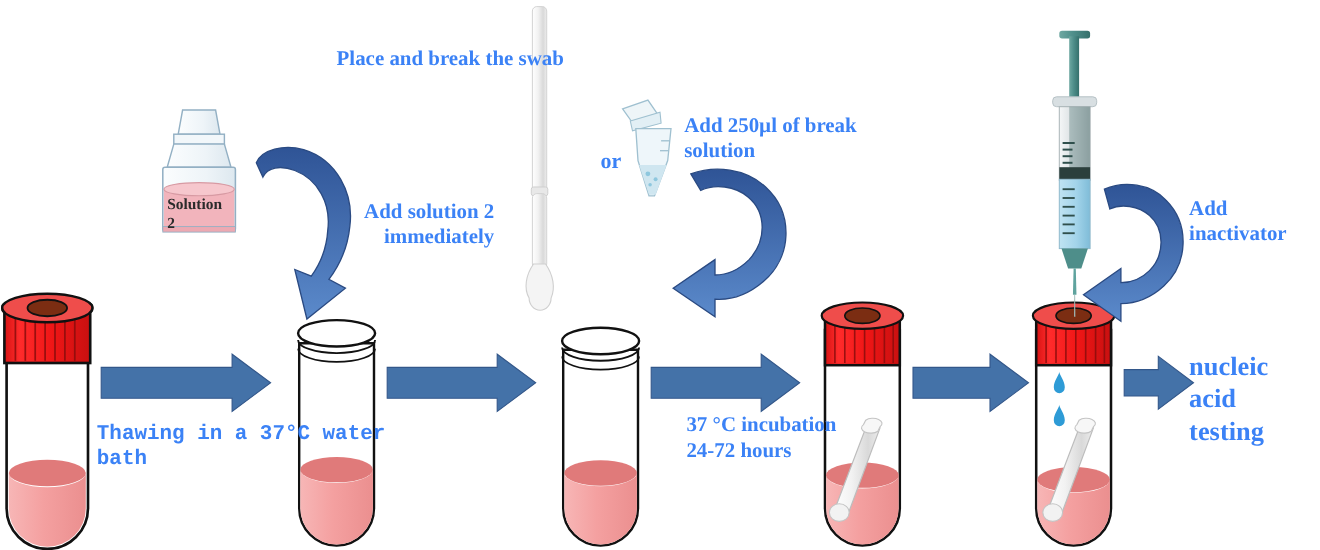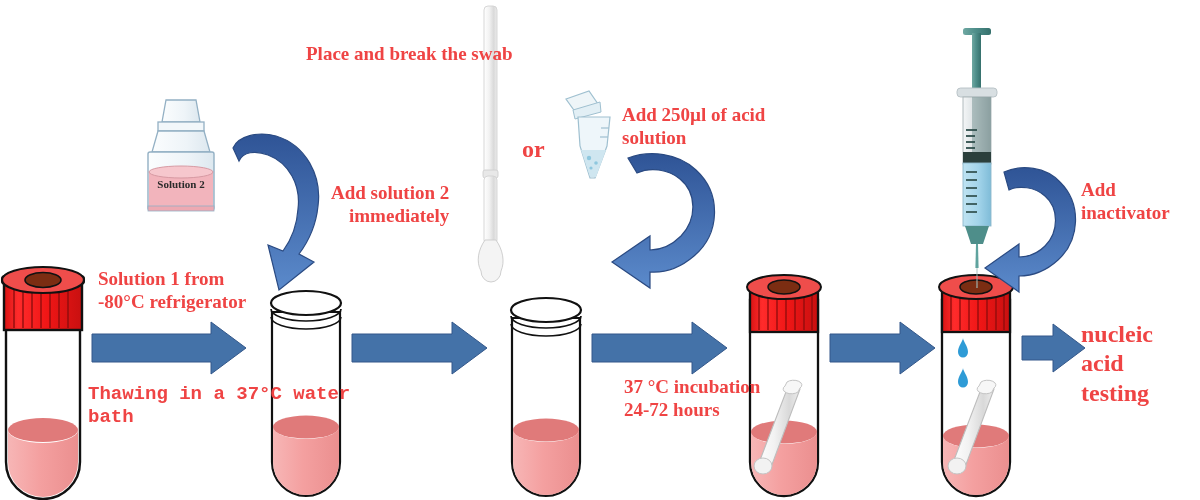--- a/index.html
+++ b/index.html
@@ -1,19 +1,19 @@
 <!DOCTYPE html>
 <html><head>
 <meta charset="utf-8">
 <style>
   html,body{margin:0;padding:0;background:#ffffff;}
   body{width:1200px;height:500px;position:relative;overflow:hidden;
        font-family:"Liberation Serif","DejaVu Serif",serif;}
   .stage{position:absolute;left:0;top:0;width:1200px;height:500px;}
-  .lbl{position:absolute;font-weight:bold;color:#ef4444;line-height:1.22;white-space:pre-line;}
+  .lbl{position:absolute;font-weight:bold;color:#3b82f6;line-height:1.22;white-space:pre-line;}
   .svgwrap{position:absolute;left:0;top:0;width:1200px;height:500px;pointer-events:none;}
 </style>
 </head>
 <body>
 
 <div class="stage">
 
   <svg class="svgwrap" viewBox="0 0 1200 500">
     <defs>
       <linearGradient id="gCurve" x1="0" y1="0" x2="0" y2="1">
@@ -253,39 +253,37 @@
                C1082 204 1080 240 1058 260
                C1046 271 1032 276 1019 276
                L1019 292 L985 268 L1019 244 L1019 257
                C1028 257 1038 253 1045 246
                C1059 232 1059 208 1045 196
                C1035 187 1019 185 1009 190 Z" fill="url(#gCurve)" stroke="#2a4a82" stroke-width="1.2"></path>
     </g>
 
   </svg>
 
-  <div class="lbl" style="left:98px;top:267px;font-size:19px;">Solution 1 from
--80°C refrigerator</div>
 
   <div class="lbl" style="left:88px;top:383px;font-size:19px;font-family:Liberation Mono, monospace;">Thawing in a 37°C water
 bath</div>
 
   <div class="lbl" style="left:331px;top:181px;font-size:19px;text-align:right;">Add solution 2
 immediately</div>
 
   <div class="lbl" style="left:306px;top:42px;font-size:19px;">Place and break the swab</div>
 
-  <div class="lbl" style="left:522px;top:135px;font-size:24px;">or</div>
-
-  <div class="lbl" style="left:622px;top:103px;font-size:19px;">Add 250µl of acid
+  <div class="lbl" style="left:546px;top:135px;font-size:20px;">or</div>
+
+  <div class="lbl" style="left:622px;top:103px;font-size:19px;">Add 250µl of break
 solution</div>
 
   <div class="lbl" style="left:624px;top:375px;font-size:19px;">37 °C incubation
 24-72 hours</div>
 
   <div class="lbl" style="left:1081px;top:178px;font-size:19px;">Add inactivator</div>
 
   <div class="lbl" style="left:1081px;top:320px;font-size:24px;">nucleic acid
 testing</div>
 
-  <div class="lbl" style="left:152px;top:178px;font-size:11px;width:58px;text-align:center;color:#2b2b2b;">Solution 2</div>
+  <div class="lbl" style="left:152px;top:178px;font-size:14px;width:58px;color:#2b2b2b;">Solution 2</div>
 
 </div>
 
 </body></html>

